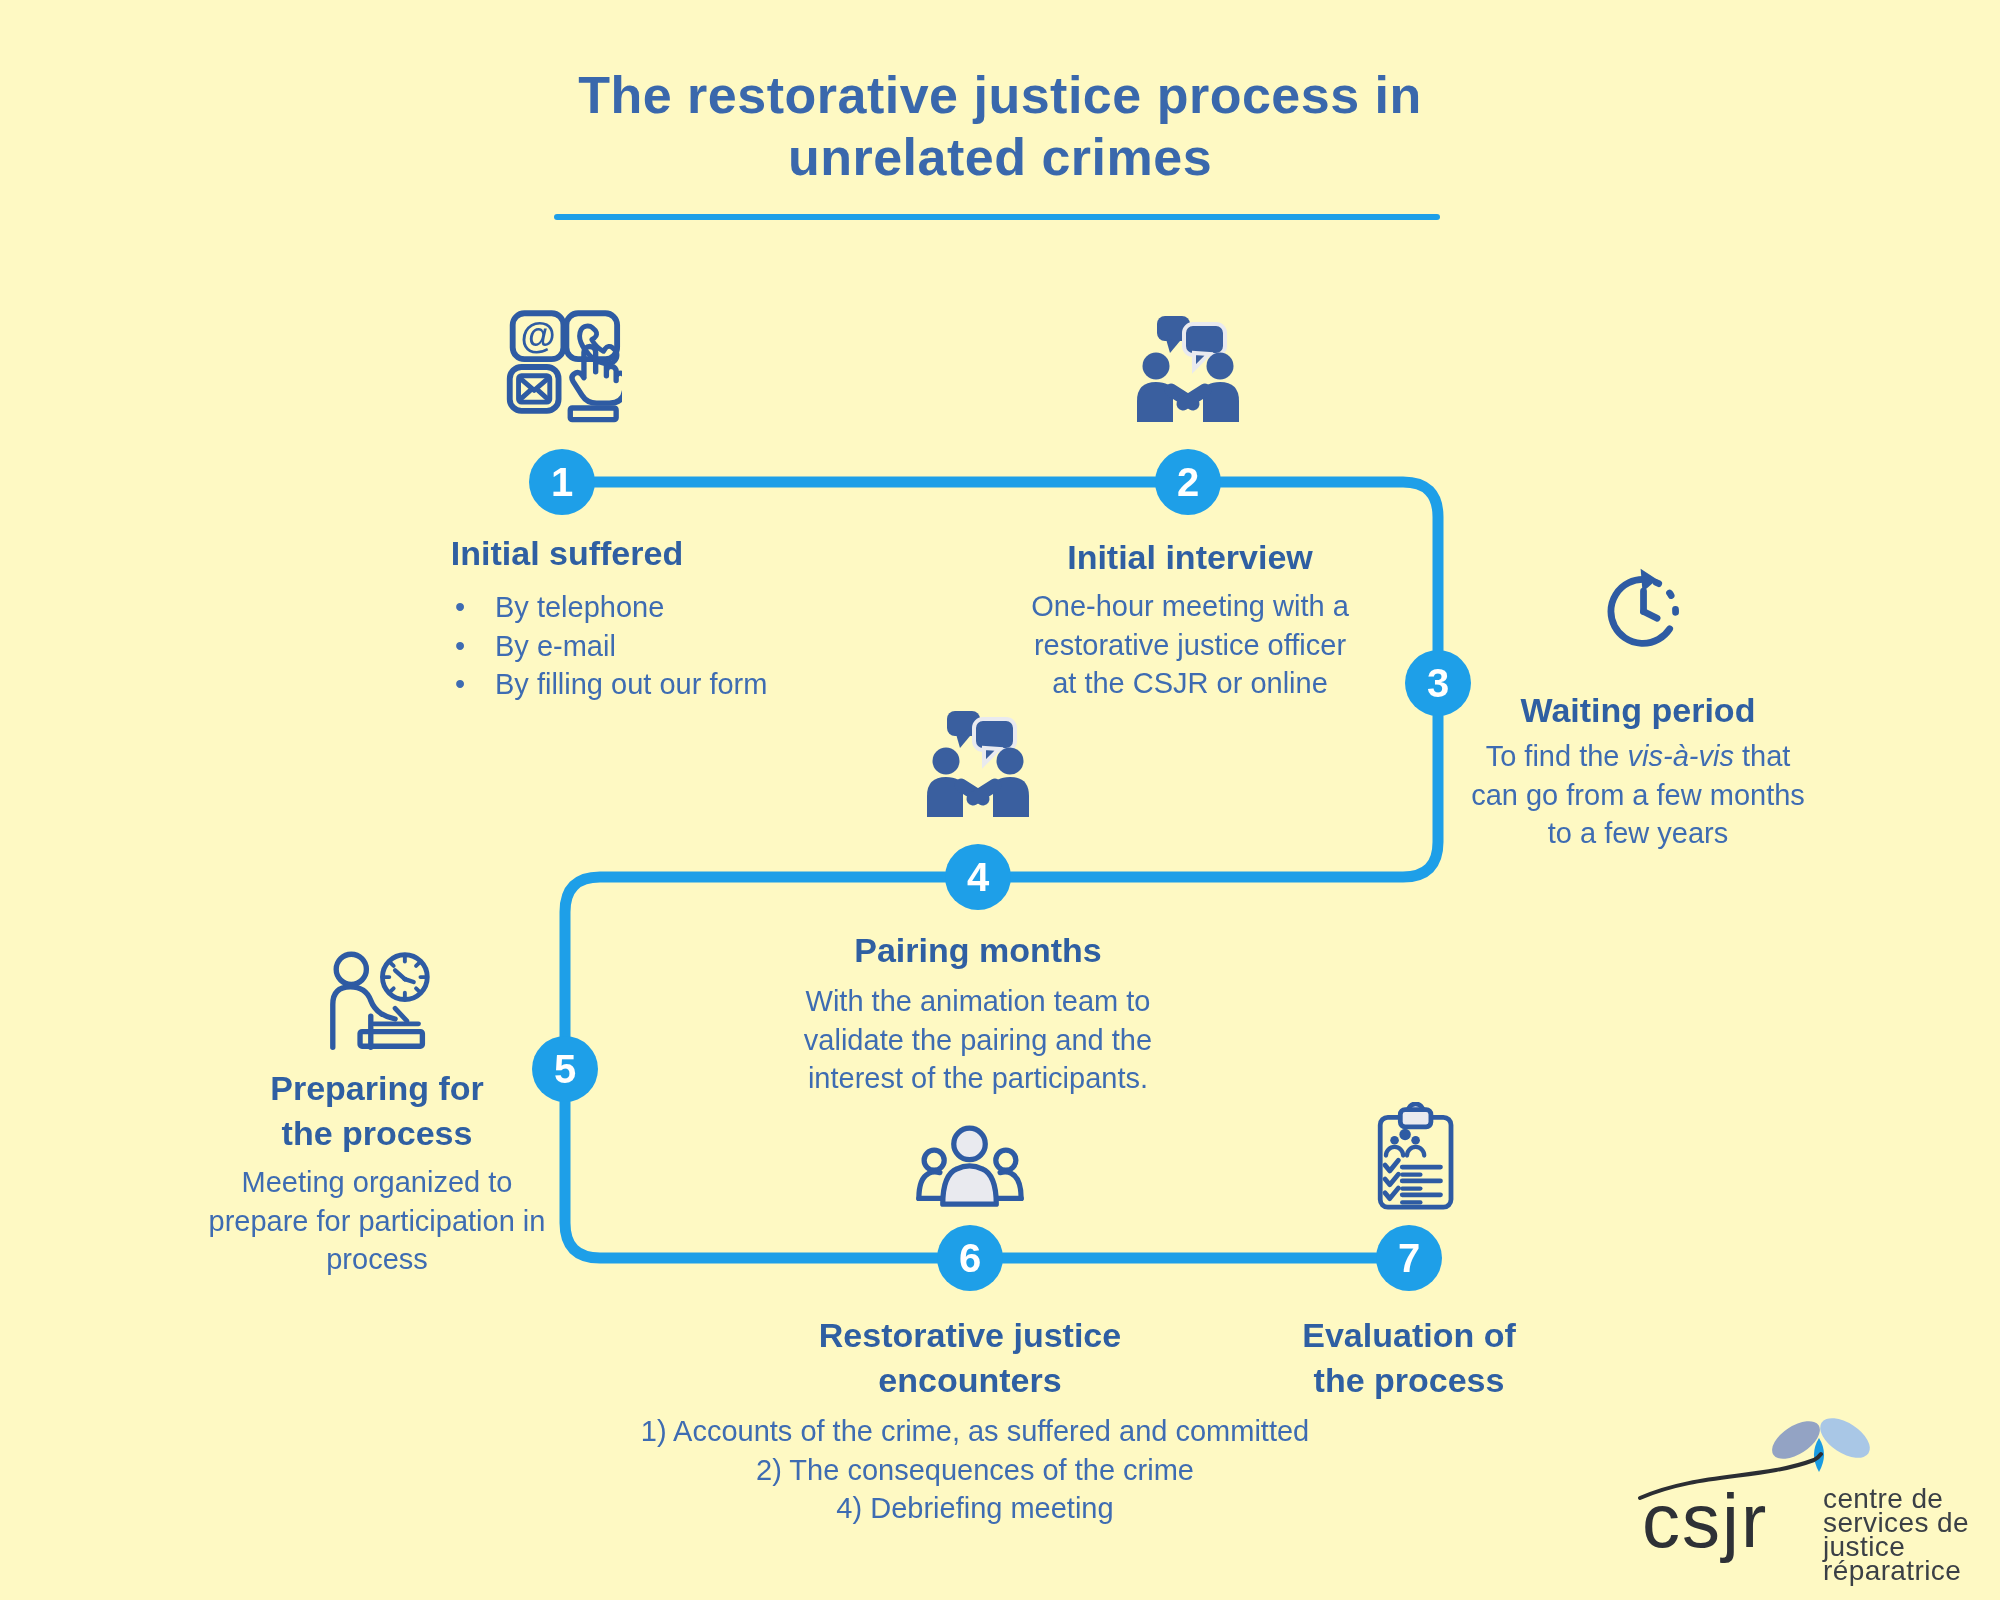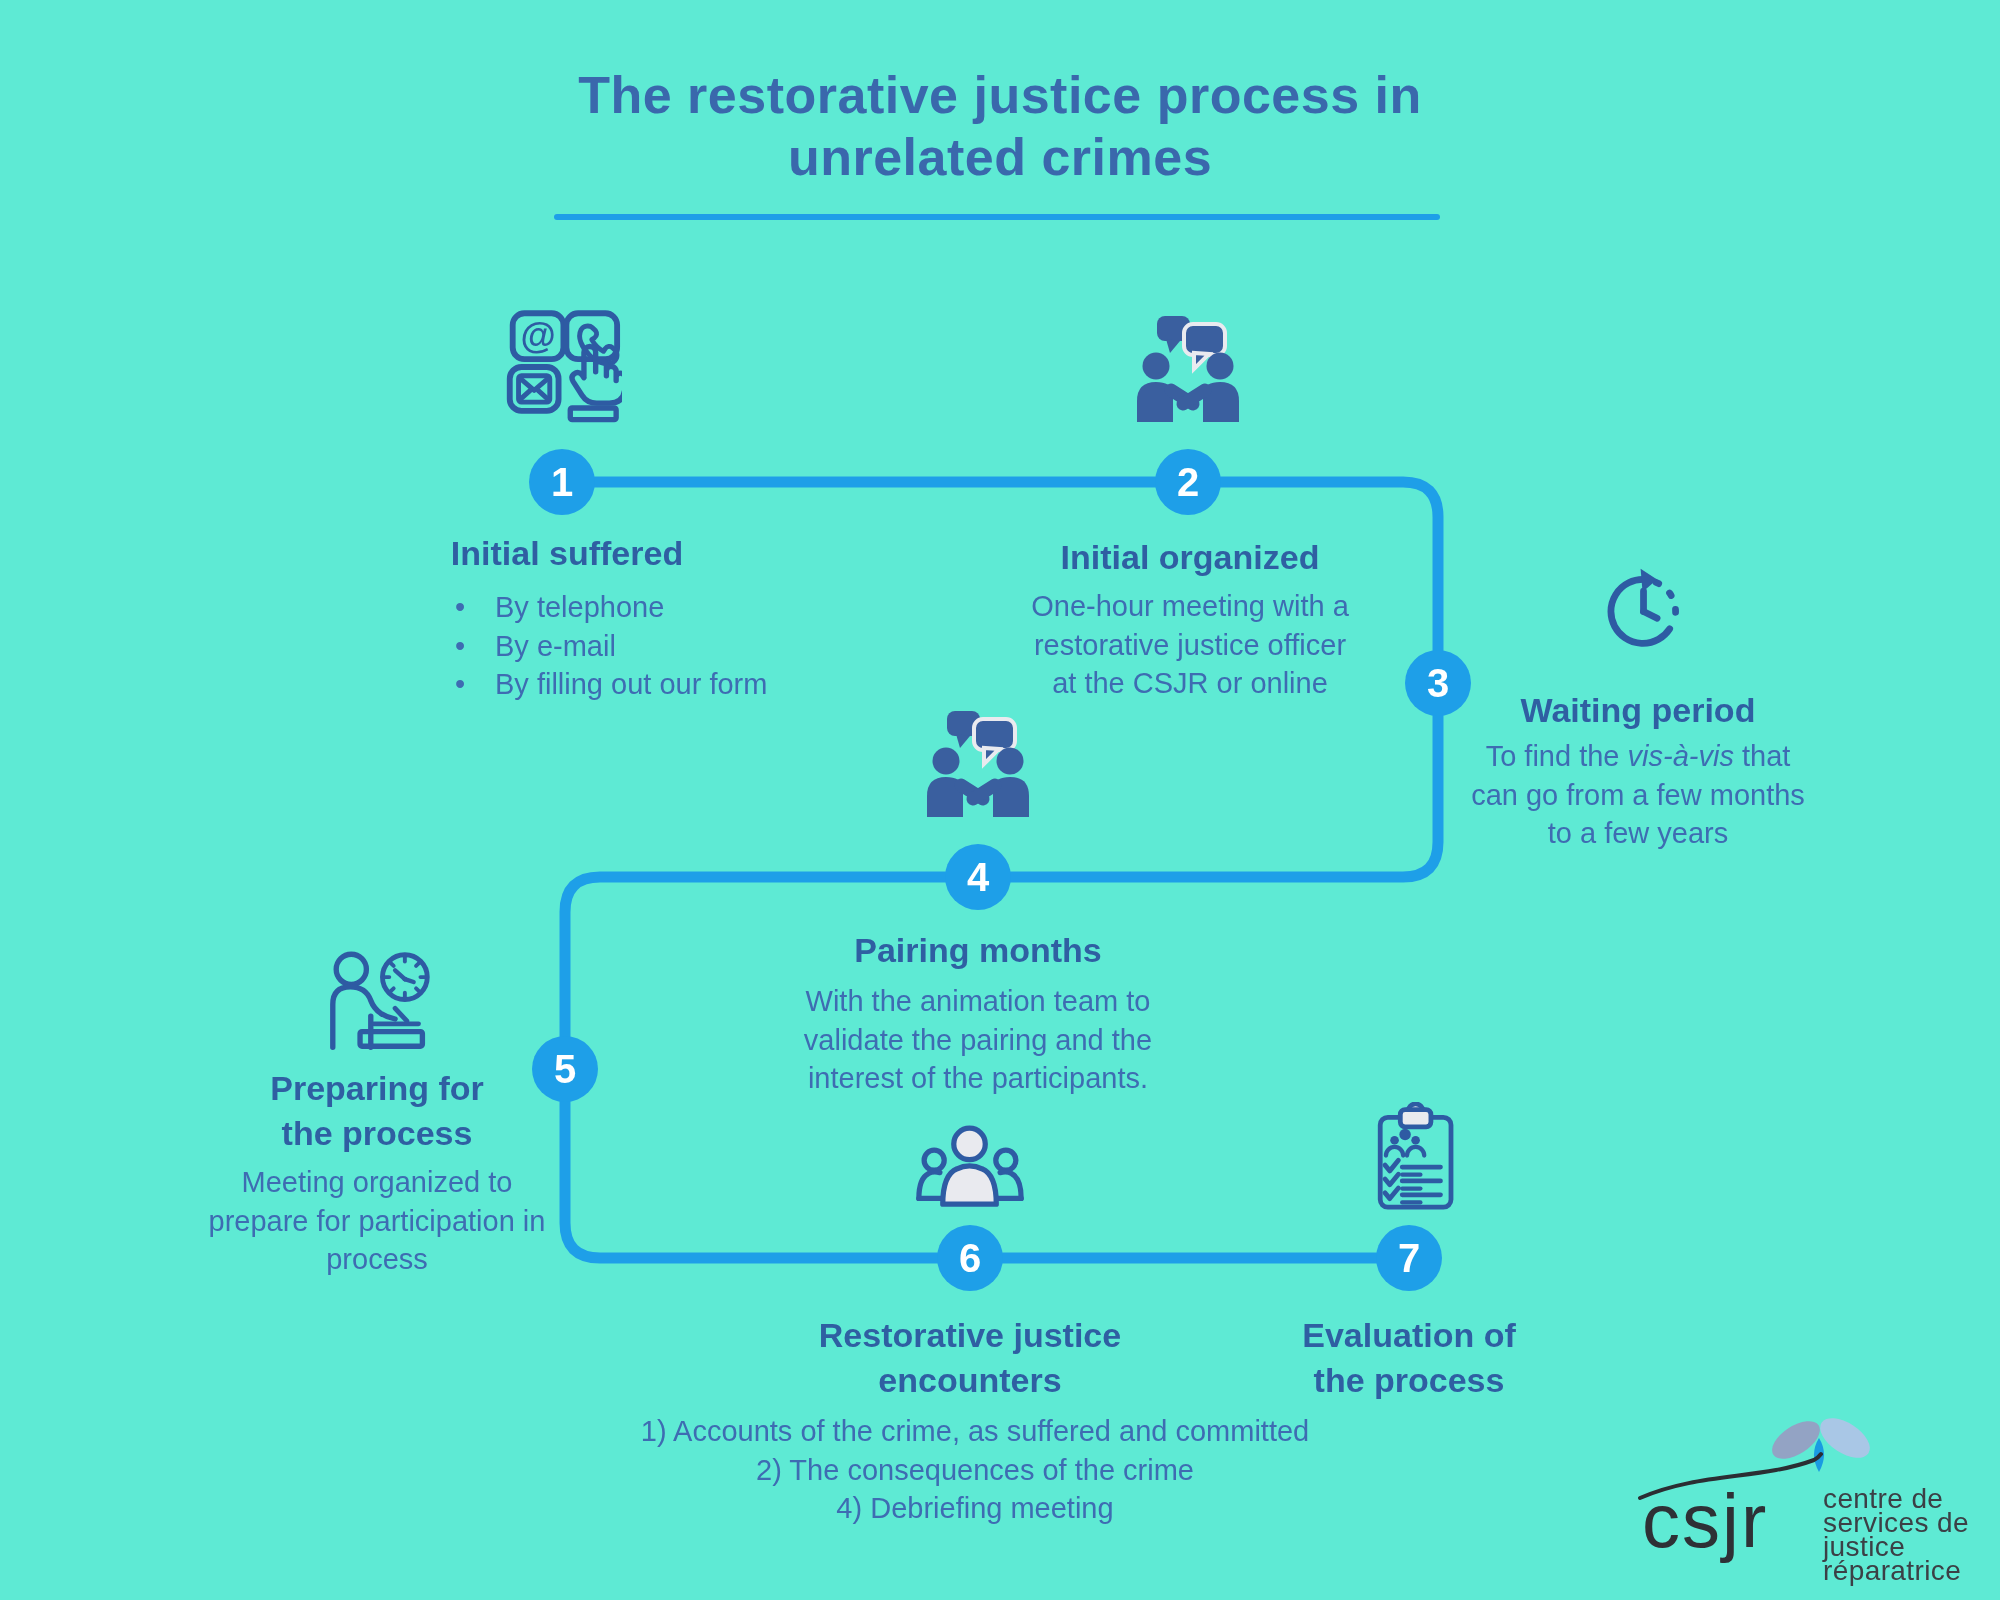--- a/index.html
+++ b/index.html
@@ -1,18 +1,18 @@
 <!DOCTYPE html>
 <html><head>
 <meta charset="utf-8">
 <style>
   html,body{margin:0;padding:0;}
   .canvas{
     position:relative;width:2000px;height:1600px;overflow:hidden;
-    background:#5eead4;
+    background:#fef9c3;
     font-family:"Liberation Sans","DejaVu Sans",sans-serif;
   }
   .abs{position:absolute;}
   .title{
     left:0;top:64px;width:2000px;text-align:center;
     font-size:52px;font-weight:bold;color:#3a68ac;line-height:62px;letter-spacing:0.5px;
   }
   .title-underline{
     left:554px;top:214px;width:886px;height:6px;border-radius:3px;background:#1e9fe8;
   }
@@ -102,21 +102,21 @@
         <path d="M 106,110 V 89 Q 106,70 87,70 Q 72,70 70,80 L 70,110 Z"></path>
       </g>
       <g stroke="#3a5f9f" stroke-width="13" stroke-linecap="round">
         <path d="M 38,78 L 60,92"></path>
         <path d="M 72,78 L 50,92"></path>
       </g>
     </svg>
     <div class="abs marker" style="left:1155px;top:449px">
       <span>2</span>
     </div>
-    <div class="abs step-heading" style="left:990px;top:535px;width:400px">Initial organized</div>
+    <div class="abs step-heading" style="left:990px;top:535px;width:400px">Initial interview</div>
     <div class="abs step-body" style="left:970px;top:587px;width:440px">
       <div>One-hour meeting with a</div>
       <div>restorative justice officer</div>
       <div>at the CSJR or online</div>
     </div>
   </div>
 
   <div>
     <svg class="abs" style="left:1598px;top:562px" width="92" height="94" viewBox="0 0 95 95">
       <g fill="none" stroke="#2e5ba3" stroke-width="7" stroke-linecap="round">

